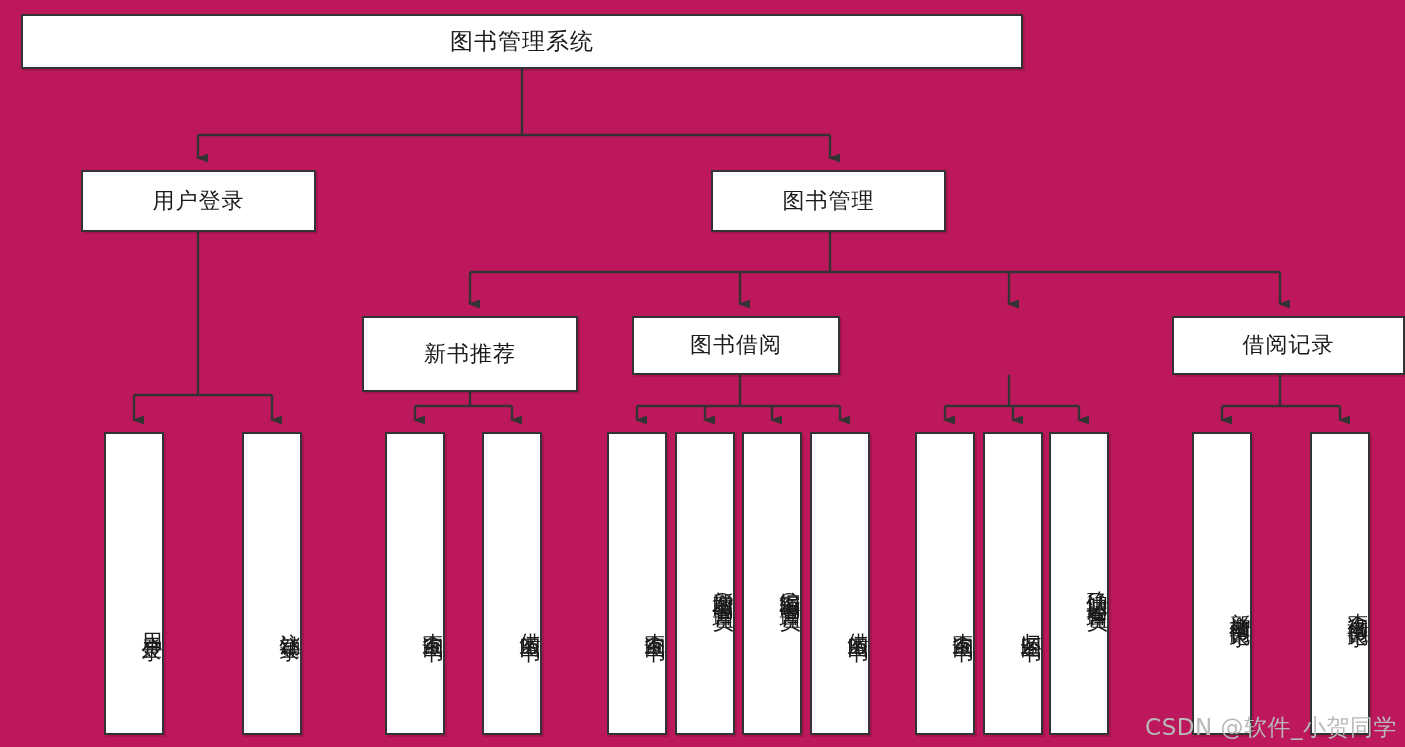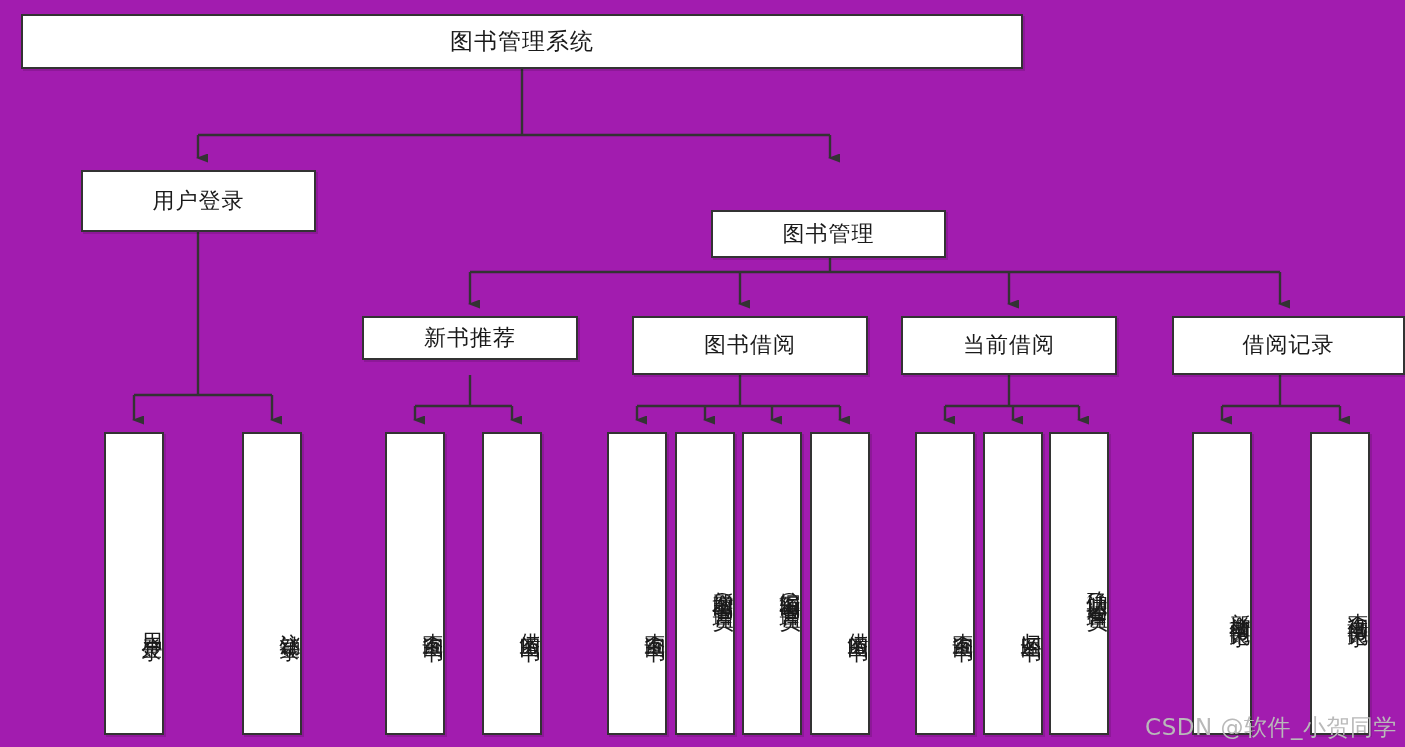--- a/index.html
+++ b/index.html
@@ -11,21 +11,21 @@
     width: 1405px;
     height: 747px;
     font-family: "DejaVu Sans", "Liberation Sans", sans-serif;
     overflow: hidden;
     position: relative;
   }
   #diagram-root {
     position: relative;
     width: 1405px;
     height: 747px;
-    background: #a21caf;
+    background: #be185d;
   }
   svg.connectors {
     position: absolute;
     left: 0;
     top: 0;
     width: 1405px;
     height: 747px;
     pointer-events: none;
   }
   .node {
@@ -131,32 +131,29 @@
     </g>
   </svg>
 
   <div class="node horiz root" style="left:21px; top:14px; width:1002px; height:55px;">
     <span>图书管理系统</span>
   </div>
 
   <div class="node horiz" style="left:81px; top:170px; width:235px; height:62px;">
     <span>用户登录</span>
   </div>
-  <div class="node horiz" style="left:711px; top:170px; width:235px; height:48px;margin-top:40px;">
+  <div class="node horiz" style="left:711px; top:170px; width:235px; height:62px;">
     <span>图书管理</span>
   </div>
 
-  <div class="node horiz" style="left:362px; top:316px; width:216px; height:44px;">
+  <div class="node horiz" style="left:362px; top:316px; width:216px; height:76px;">
     <span>新书推荐</span>
   </div>
-  <div class="node horiz" style="left:632px; top:316px; width:236px; height:59px;">
+  <div class="node horiz" style="left:632px; top:316px; width:208px; height:59px;">
     <span>图书借阅</span>
-  </div>
-  <div class="node horiz" style="left:901px; top:316px; width:216px; height:59px;">
-    <span>当前借阅</span>
   </div>
   <div class="node horiz" style="left:1172px; top:316px; width:233px; height:59px;">
     <span>借阅记录</span>
   </div>
 
   <div class="node vert" style="left:104px; top:432px; width:60px; height:303px; padding-top:76px;">
     <span>用户登录</span>
   </div>
   <div class="node vert" style="left:242px; top:432px; width:60px; height:303px; padding-top:76px;">
     <span>注销登录</span>

